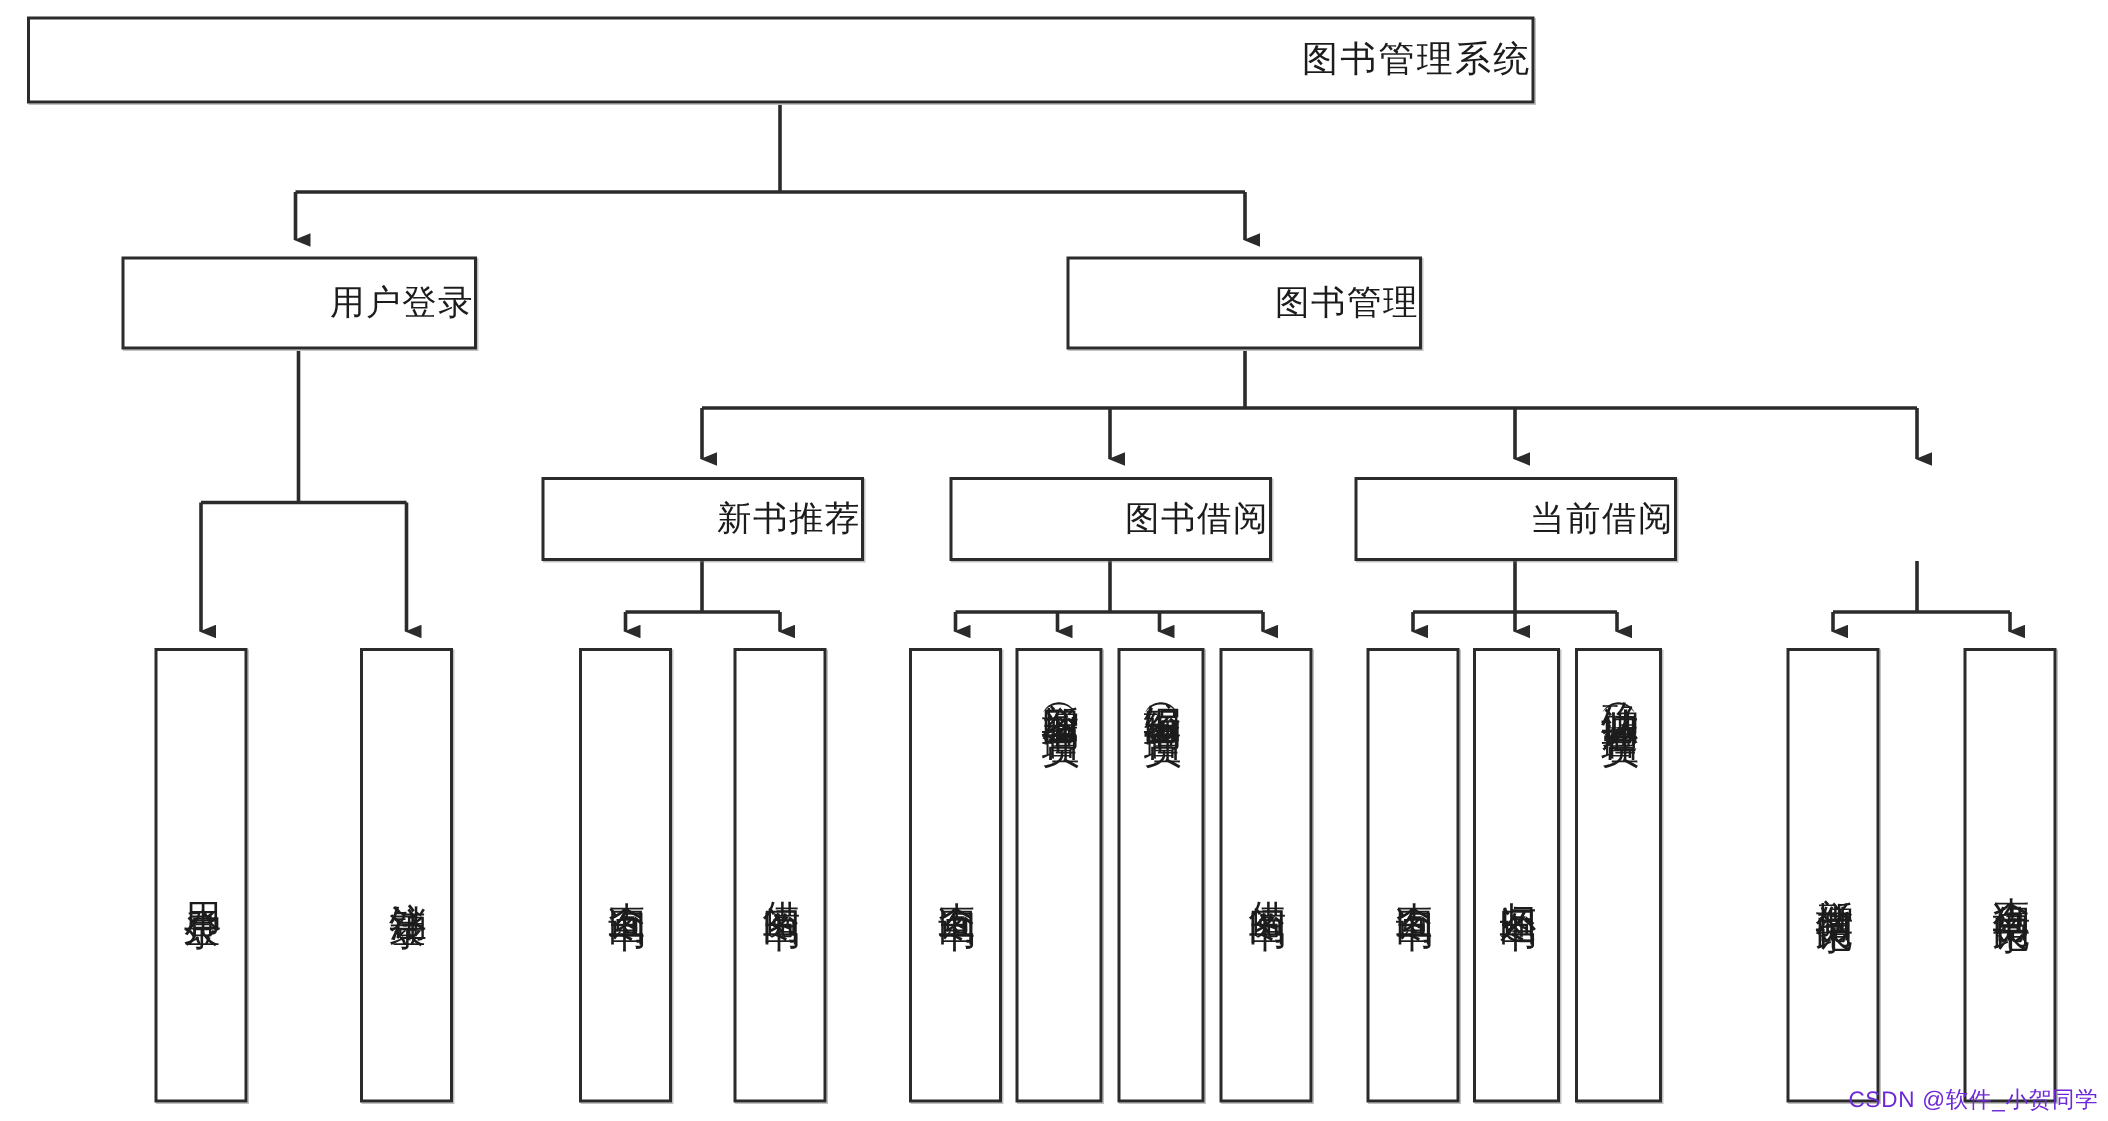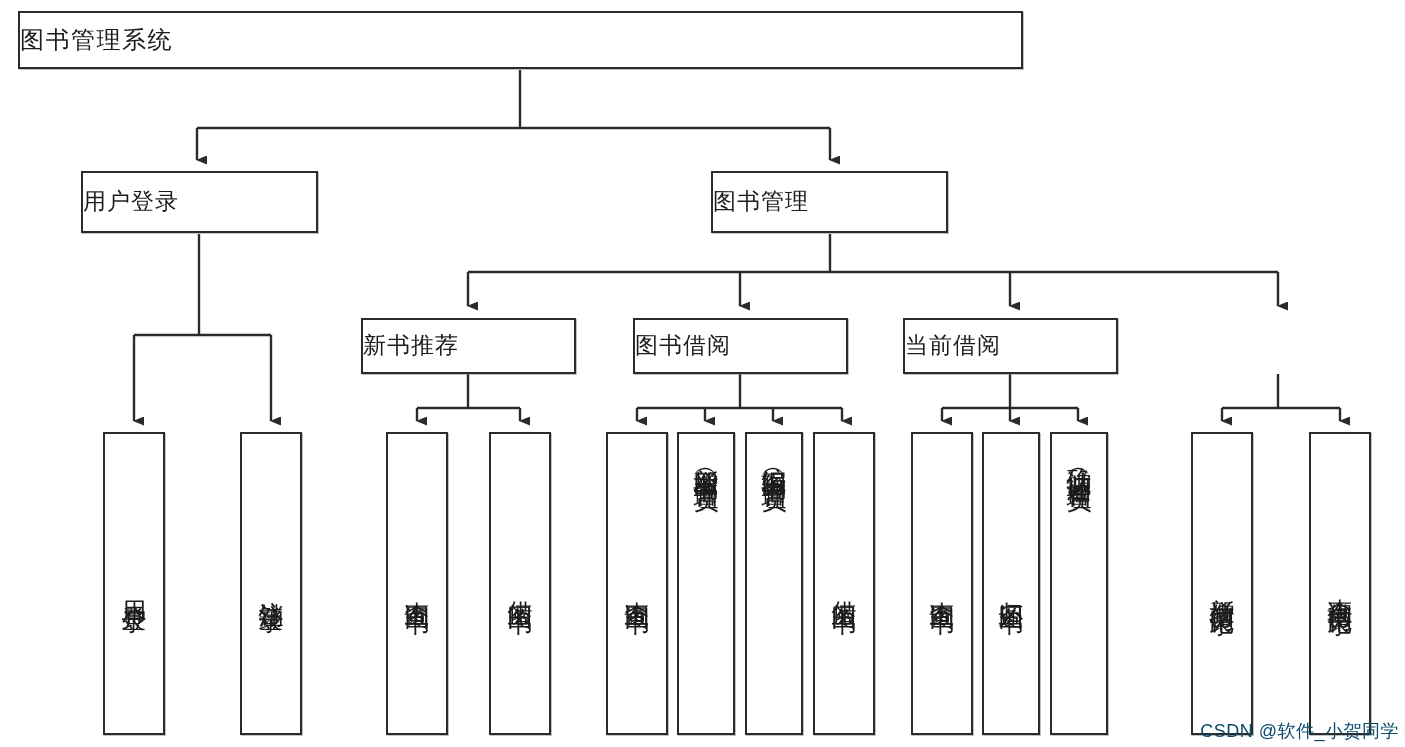--- a/index.html
+++ b/index.html
@@ -25,21 +25,21 @@
     height: 747px;
     pointer-events: none;
   }
   .node {
     position: absolute;
     box-sizing: border-box;
     background: #ffffff;
     border: 2.2px solid #2b2b2b;
     display: flex;
     align-items: center;
-    justify-content: flex-start;
+    justify-content: flex-end;
     box-shadow: 1px 1px 0 rgba(120,120,120,0.45);
   }
   .node .lbl {
     color: #1c1c1c;
     text-align: center;
     line-height: 1.18;
     white-space: pre;
   }
   .node.horizontal .lbl {
     font-size: 23px;
@@ -70,22 +70,22 @@
   }
   .vwrap.top {
     align-items: flex-start;
     padding-top: 8px;
     box-sizing: border-box;
   }
   .watermark {
     position: absolute;
     right: 6px;
     bottom: 4px;
-    font-size: 18px;
-    color: #0c4a6e;
+    font-size: 15px;
+    color: #6d28d9;
     letter-spacing: 0.5px;
     white-space: nowrap;
   }
 </style>
 </head>
 <body>
 
 <div id="canvas">
 
   <svg class="wires" viewBox="0 0 1405 747">

